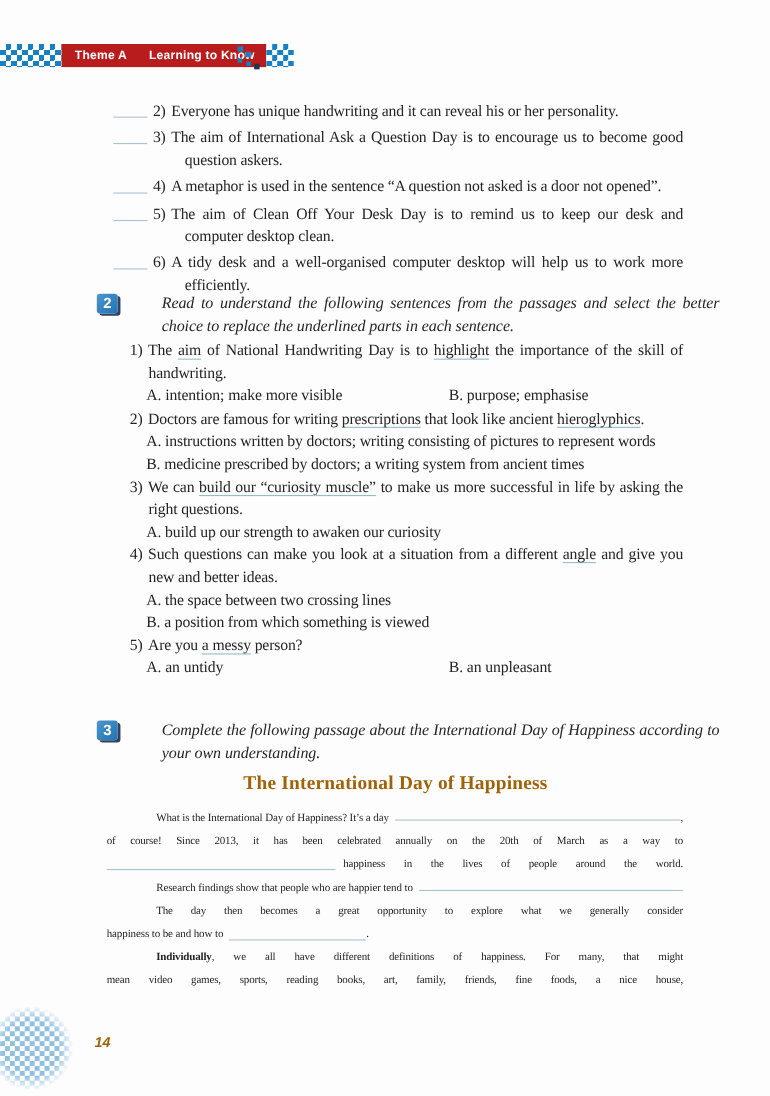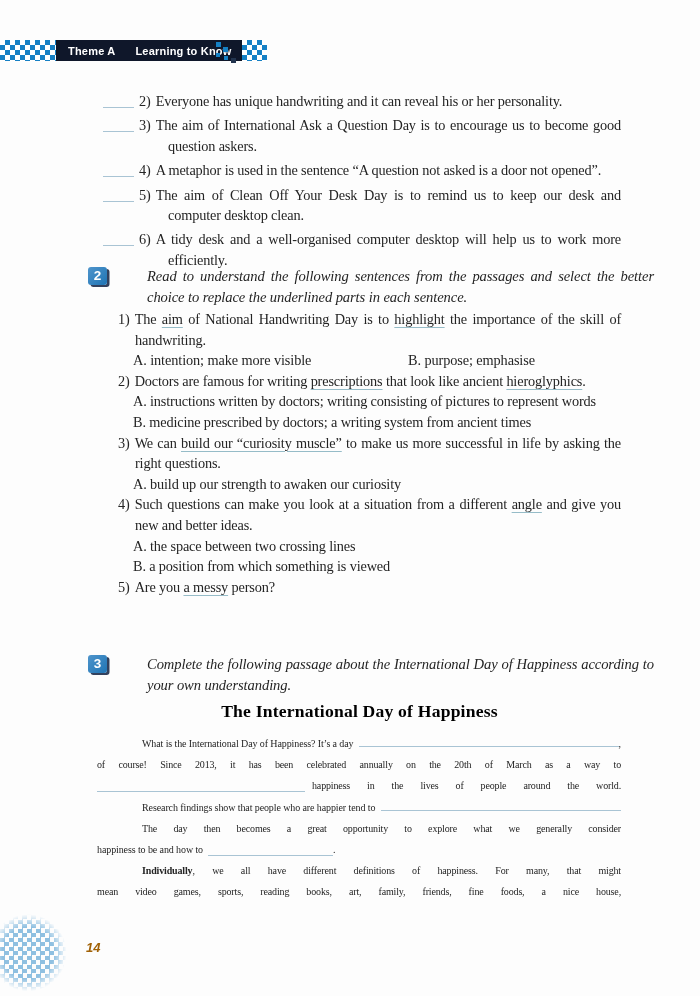--- a/index.html
+++ b/index.html
@@ -10,21 +10,21 @@
     letter-spacing:-0.1px;
   }
   
   .hdr{position:absolute;top:40px;left:0;height:21px;display:flex;}
   .checker{
     background-image:conic-gradient(#1580c4 25%,#ffffff 0 50%,#1580c4 0 75%,#ffffff 0);
     background-size:10px 10px;
   }
   .hdr-checker-left{width:56px;height:21px;}
   .hdr-band{
-    background:#0f172a;color:#ffffff;
+    background:#b91c1c;color:#ffffff;
     font-family:"Liberation Sans",sans-serif;font-weight:700;font-size:11px;
     display:flex;align-items:center;padding:0 10px 0 12px;letter-spacing:.2px;
   }
   .hdr-band .t1{margin-right:20px;}
   .hdr-checker-right{width:25px;height:21px;}
   .dot{position:absolute;background:#1580c4;}
   #d1{left:216px;top:42px;width:5px;height:5px;}
   #d2{left:223px;top:47px;width:5px;height:5px;}
   #d3{left:216px;top:53px;width:4px;height:4px;}
   #d4{left:224px;top:56px;width:4px;height:4px;}
@@ -67,21 +67,21 @@
   .u{
     text-decoration:underline;text-decoration-color:#96bcc8;
     text-decoration-thickness:1.2px;text-underline-offset:3px;
   }
   .opt{padding-left:15px;line-height:20.6px;white-space:nowrap;letter-spacing:-0.15px;}
   .opt2{display:flex;padding-left:15px;line-height:20.6px;}
   .opt2 .oa{width:275px;}
   
   .p-title{
     position:absolute;left:97px;top:701px;width:525px;text-align:center;
-    font-weight:700;font-size:17.6px;color:#000000;letter-spacing:.2px;
+    font-weight:700;font-size:17.6px;color:#a16207;letter-spacing:.2px;
   }
   .passage{position:absolute;left:97px;top:733px;width:524px;font-size:10px;line-height:21.2px;}
   .pl{min-height:21.2px;}
   .fj{text-align:justify;text-align-last:justify;white-space:nowrap;letter-spacing:-0.15px;}
   .fx{display:flex;align-items:baseline;}
   .ind{padding-left:45px;}
   .bl{display:inline-block;height:12px;border-bottom:1.3px solid #a9c4d4;vertical-align:-2.5px;}
   .bl-grow{flex:1 1 auto;height:12px;border-bottom:1.3px solid #a9c4d4;margin-left:6px;}
   .bl-208{width:208px;margin-right:7px;}
   .bl-125{width:125px;margin-left:5px;}
@@ -141,20 +141,24 @@
   <div class="opt">B. medicine prescribed by doctors; a writing system from ancient times</div>
 
   <div class="q"><span class="qnum">3)</span><span>We can </span><span class="u">build our “curiosity muscle”</span><span> to make us more successful in life by asking the right questions.</span></div>
   <div class="opt">A. build up our strength to awaken our curiosity</div>
 
   <div class="q"><span class="qnum">4)</span><span>Such questions can make you look at a situation from a different </span><span class="u">angle</span><span> and give you new and better ideas.</span></div>
   <div class="opt">A. the space between two crossing lines</div>
   <div class="opt">B. a position from which something is viewed</div>
 
   <div class="q"><span class="qnum">5)</span><span>Are you </span><span class="u">a messy</span><span> person?</span></div>
+  <div class="opt2">
+      <span class="oa">A. an untidy</span>
+      <span class="ob">B. an unpleasant</span>
+    </div>
 </div>
 
 <div class="badge" id="badge3">3</div>
 <div class="instr" id="instr3">Complete the following passage about the International Day of Happiness according to your own understanding.</div>
 
 <div class="p-title">The International Day of Happiness</div>
 
 <div class="passage">
   <div class="pl fx ind">
       <span class="nw">What is the International Day of Happiness? It’s a day</span>

